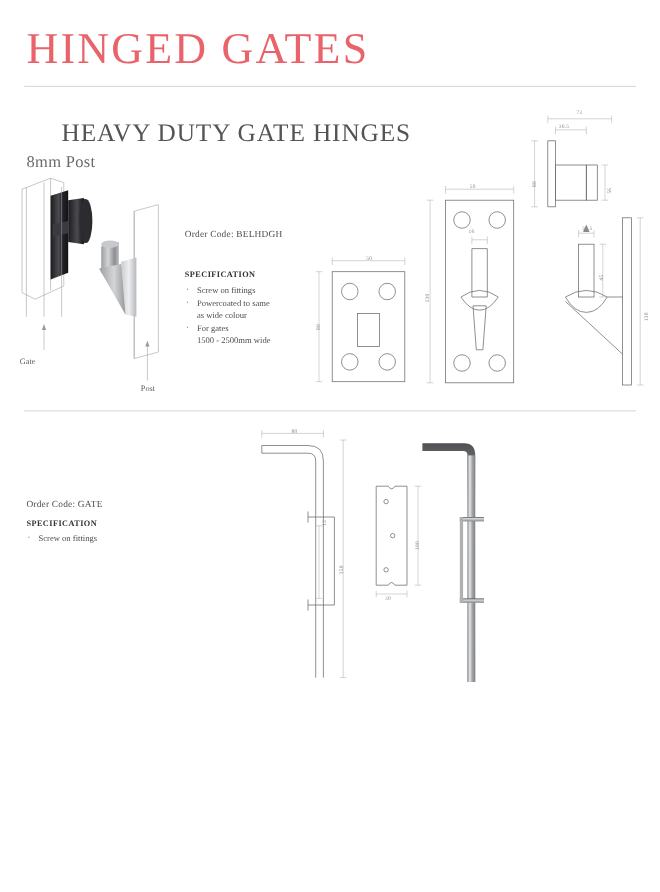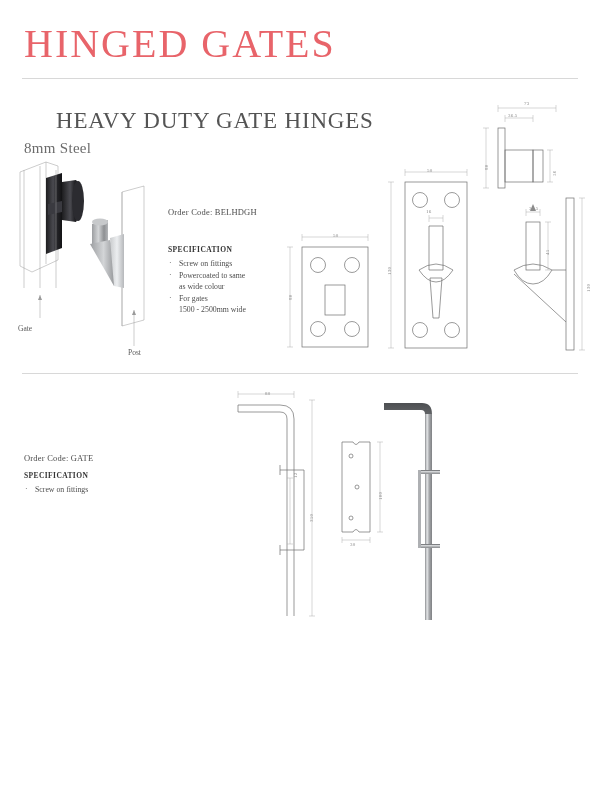--- a/index.html
+++ b/index.html
@@ -81,21 +81,21 @@
 </style>
 </head>
 <body>
 
 <div class="page">
 
   <div class="page-title">HINGED GATES</div>
   <div class="rule rule-top"></div>
 
   <div class="sec-title" style="left:24px; top:108px;margin-left:32px;">HEAVY DUTY GATE HINGES</div>
-  <div class="sec-sub" style="left:24px; top:140px;">8mm Steel</div>
+  <div class="sec-sub" style="left:24px; top:140px;">8mm Post</div>
 
   <div class="ordercode" style="left:168px; top:207px;">Order Code: BELHDGH</div>
   <div class="spec-head" style="left:168px; top:245px;">SPECIFICATION</div>
   <ul class="spec-list" style="left:168px; top:258px; width:120px;">
     <li><span class="bul">·</span><span>Screw on fittings</span></li>
     <li><span class="bul">·</span><span>Powercoated to same</span><span class="cont">as wide colour</span></li>
     <li><span class="bul">·</span><span>For gates</span><span class="cont">1500 - 2500mm wide</span></li>
   </ul>
 
   <div class="fig" style="left:18px; top:160px;">

